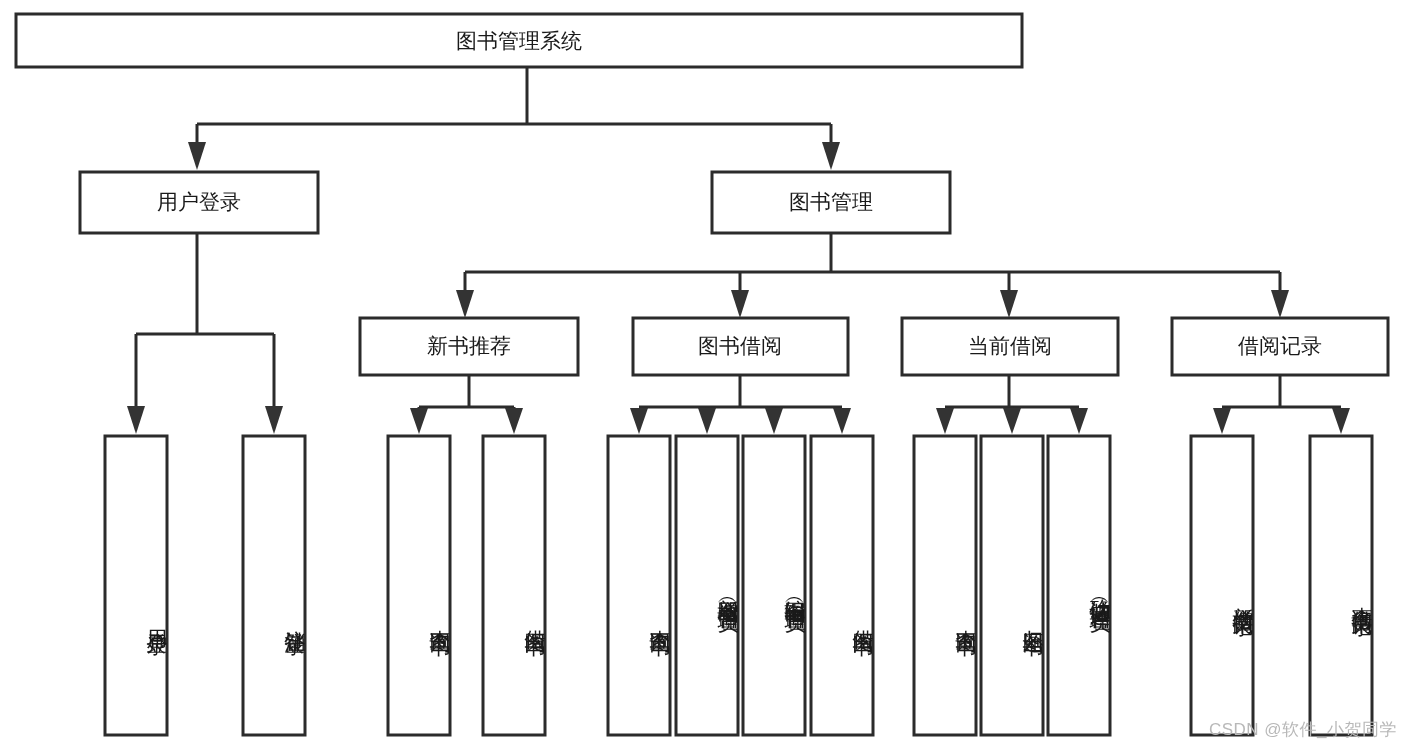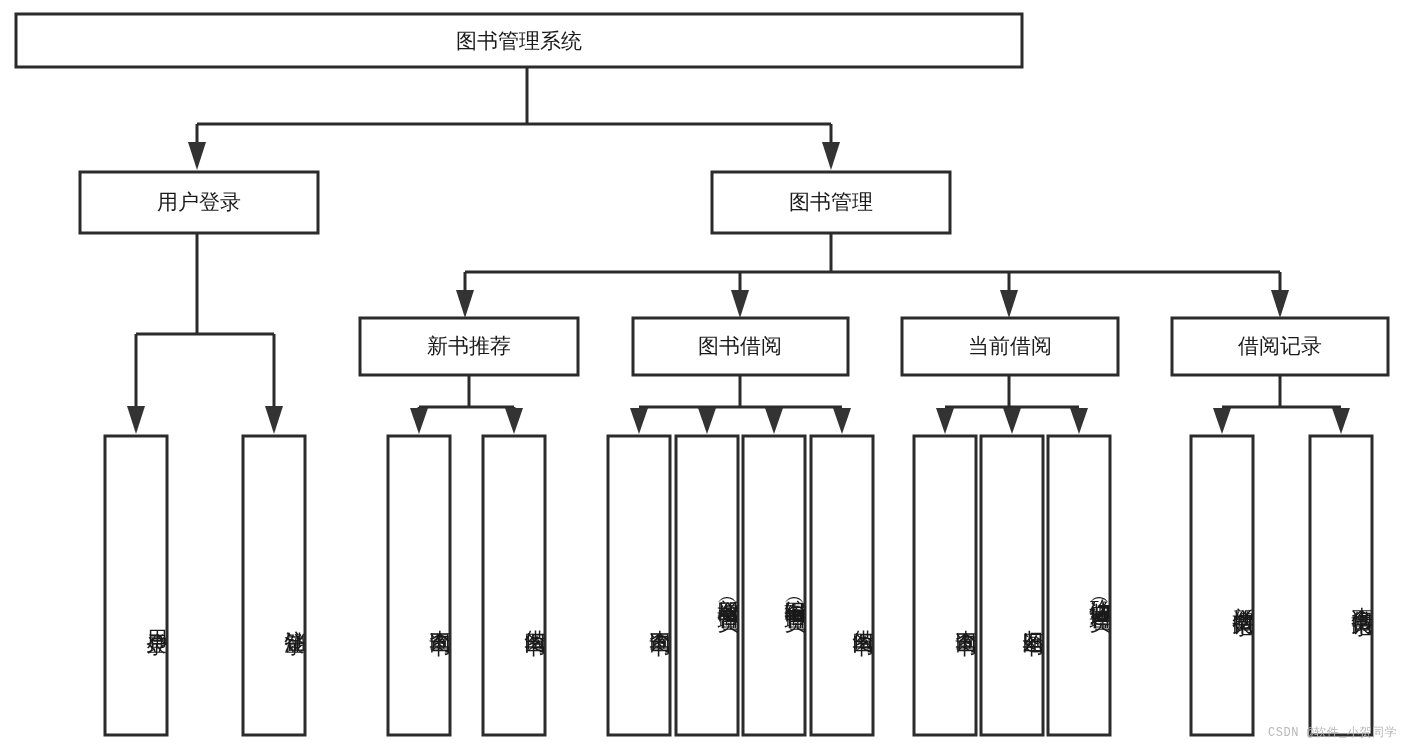--- a/index.html
+++ b/index.html
@@ -61,22 +61,22 @@
     color: #1a1a1a;
     letter-spacing: 2px;
     line-height: 1;
     white-space: nowrap;
     pointer-events: none;
   }
   .watermark {
     position: absolute;
     right: 8px;
     bottom: 6px;
-    font-family: Liberation Mono, monospace;
-    font-size: 12px;
+    font-family: Liberation Sans, sans-serif;
+    font-size: 17px;
     color: #b8b8b8;
     letter-spacing: 0.5px;
     white-space: nowrap;
   }
 </style>
 </head>
 <body>
 
 <div id="diagram-root">
 

